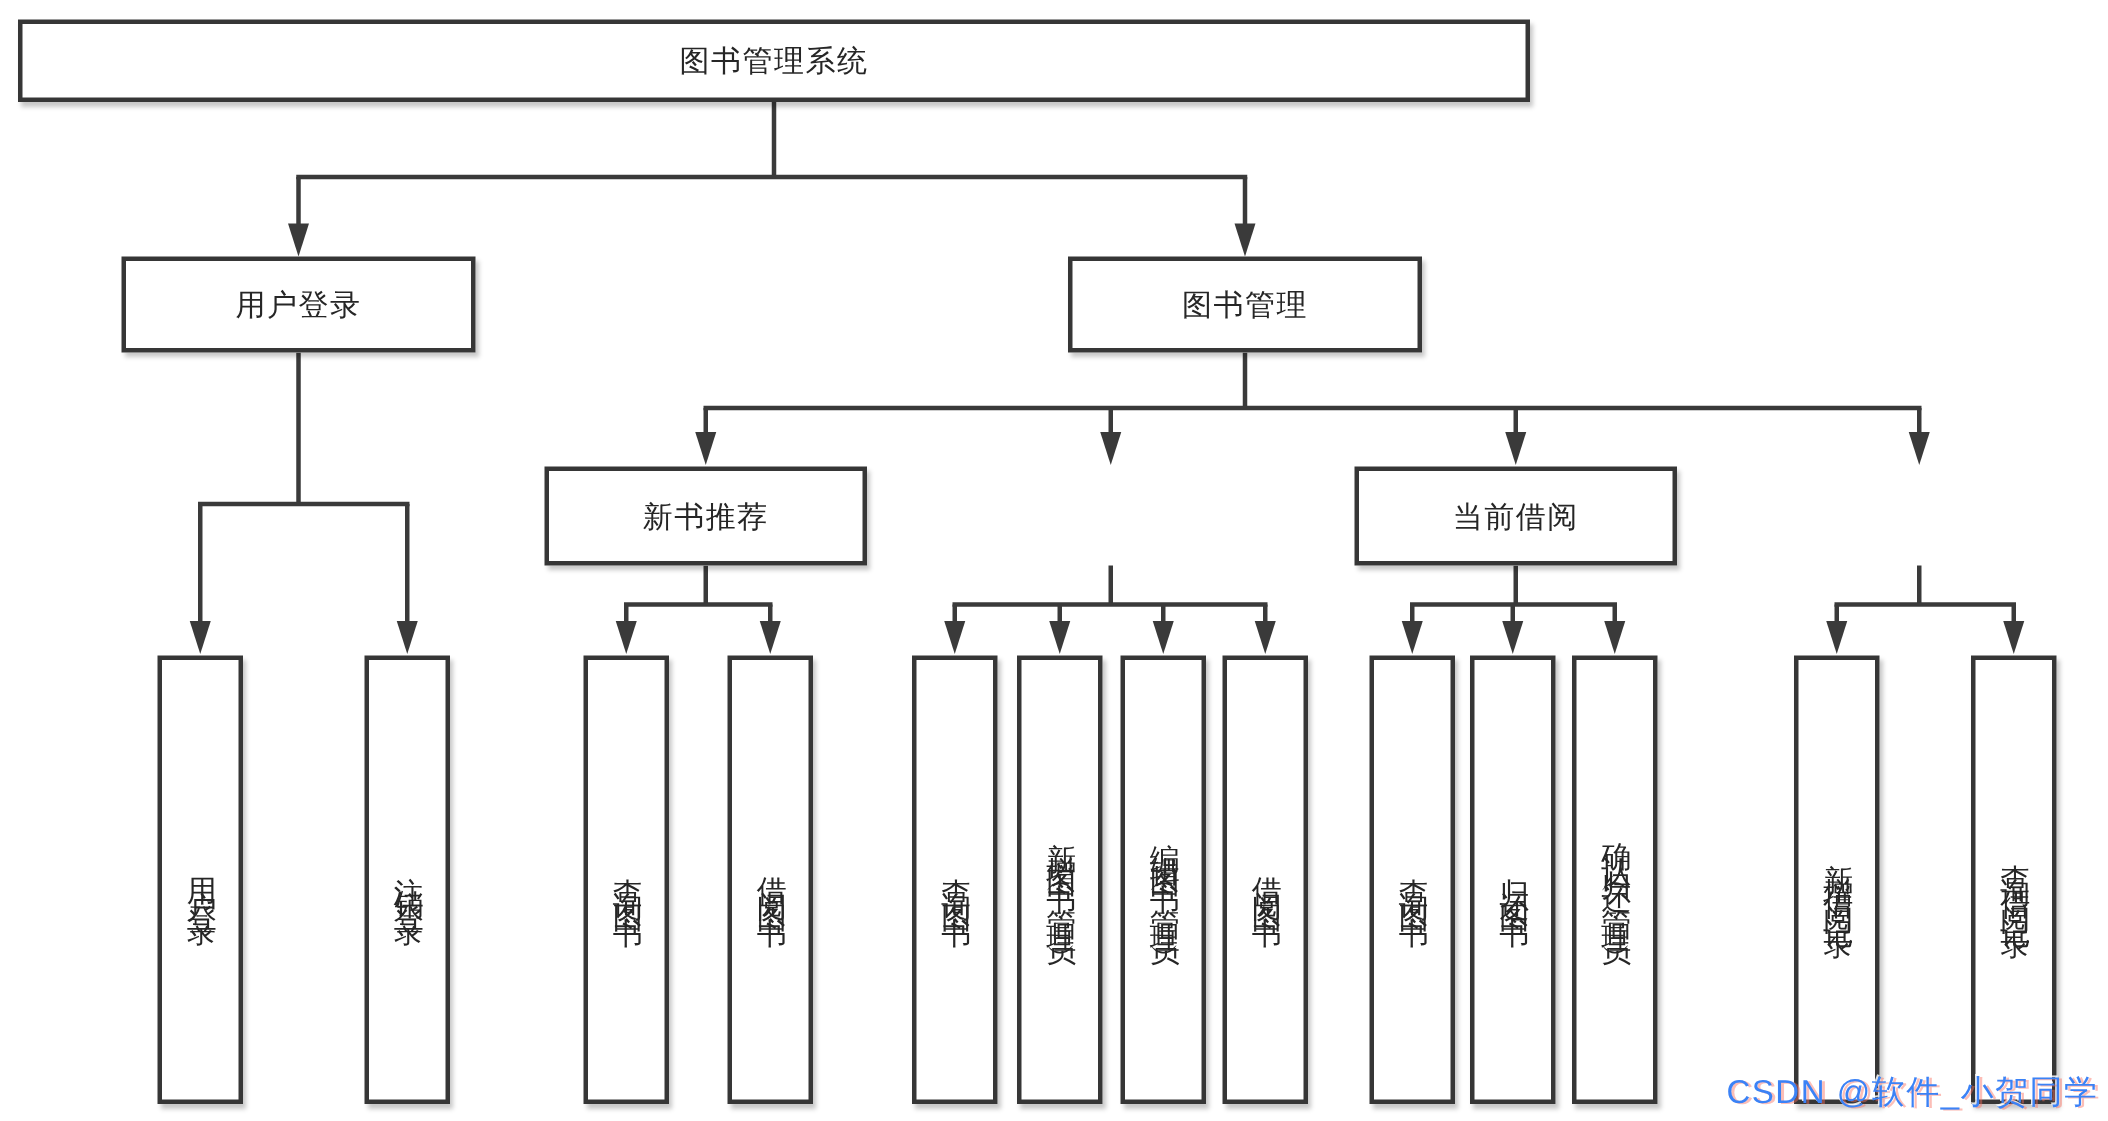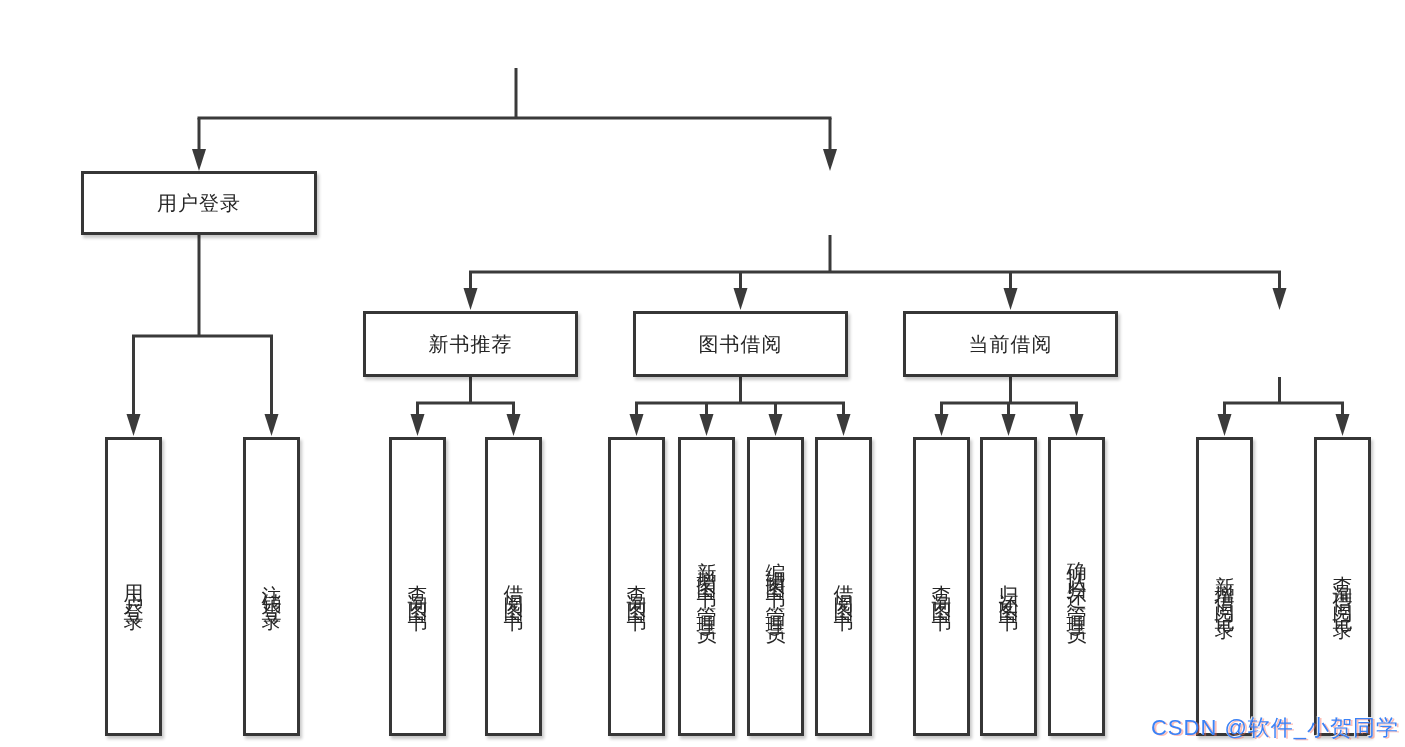--- a/index.html
+++ b/index.html
@@ -98,30 +98,33 @@
       <line x1="1076.5" y1="403" x2="1076.5" y2="420" stroke="#3a3a3a" stroke-width="3"></line>
       <polygon points="1069.5,414 1083.5,414 1076.5,436" fill="#3a3a3a"></polygon>
       <line x1="1279.5" y1="377" x2="1279.5" y2="403" stroke="#3a3a3a" stroke-width="3"></line>
       <line x1="1223" y1="403" x2="1344" y2="403" stroke="#3a3a3a" stroke-width="3"></line>
       <line x1="1224.5" y1="403" x2="1224.5" y2="420" stroke="#3a3a3a" stroke-width="3"></line>
       <polygon points="1217.5,414 1231.5,414 1224.5,436" fill="#3a3a3a"></polygon>
       <line x1="1342.5" y1="403" x2="1342.5" y2="420" stroke="#3a3a3a" stroke-width="3"></line>
       <polygon points="1335.5,414 1349.5,414 1342.5,436" fill="#3a3a3a"></polygon>
     </svg>
 
+  <div class="node root">
+    <span>图书管理系统</span>
+  </div>
 
   <div class="node lv2" style="left:81px;">
     <span>用户登录</span>
   </div>
+  <div class="node lv2" style="left:712px;">
+    <span>图书管理</span>
+  </div>
 
   <div class="node lv3" style="left:363px;">
     <span>新书推荐</span>
-  </div>
-  <div class="node lv3" style="left:633px;">
-    <span>图书借阅</span>
   </div>
   <div class="node lv3" style="left:903px;">
     <span>当前借阅</span>
   </div>
 
   <div class="node vbox" style="left:105px;">
     <span class="vtext">用户登录</span>
   </div>
   <div class="node vbox" style="left:243px;">
     <span class="vtext">注销登录</span>

